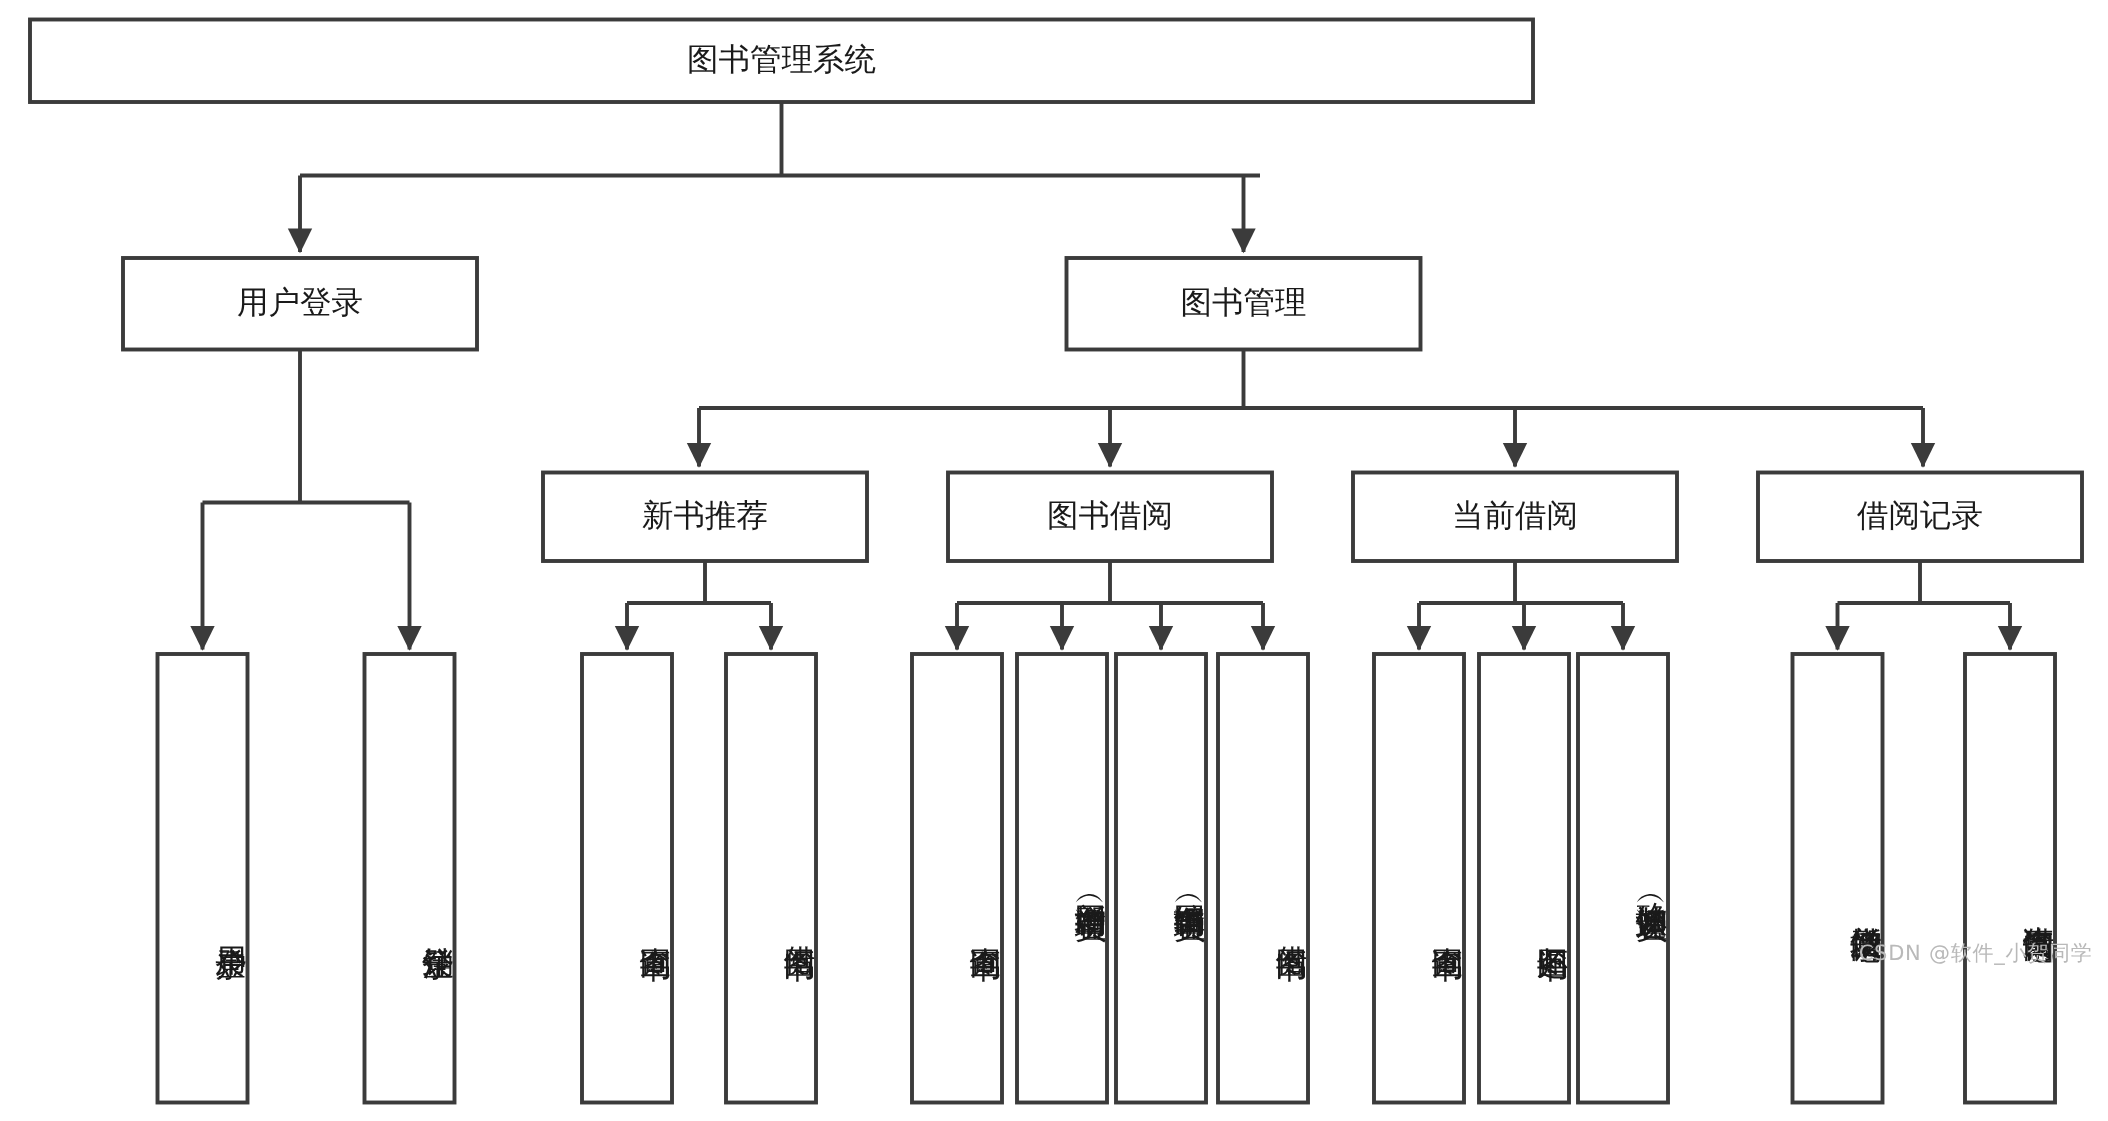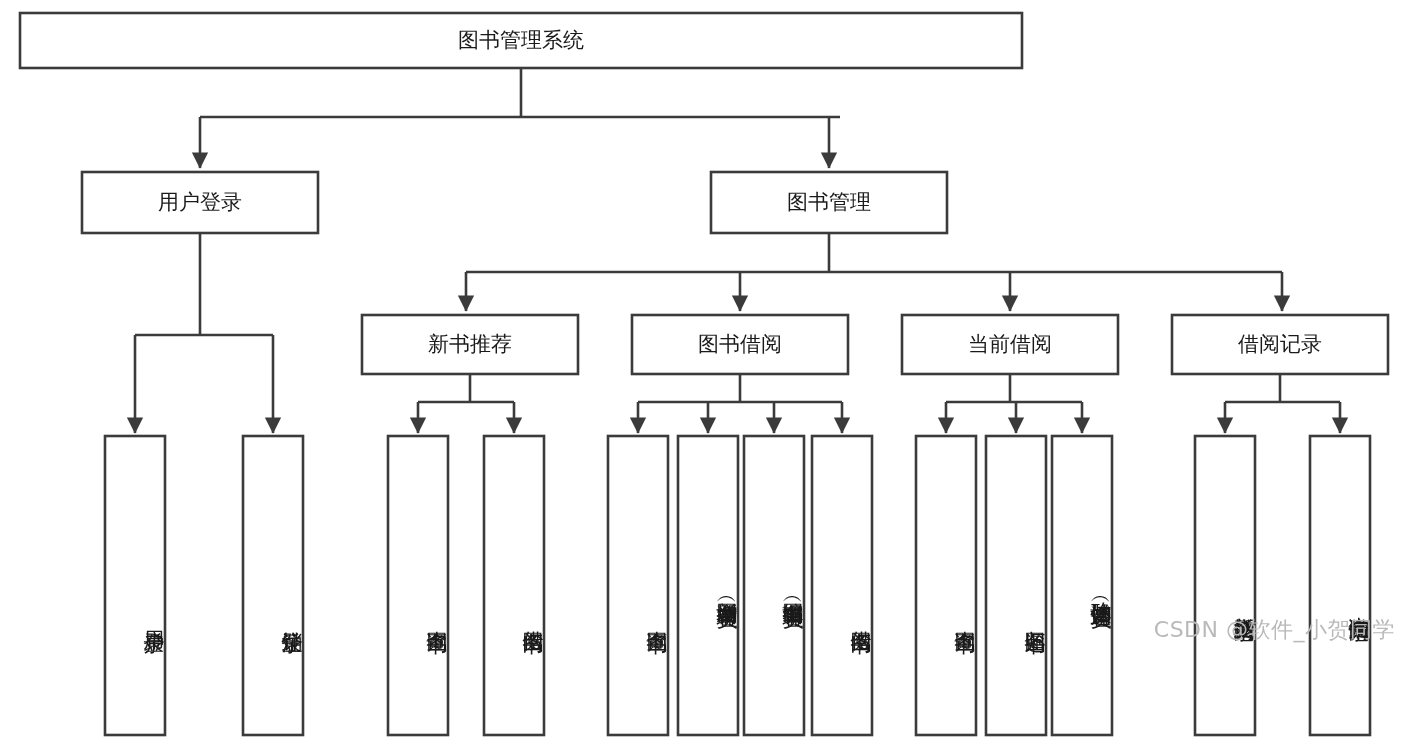--- a/index.html
+++ b/index.html
@@ -63,21 +63,21 @@
     justify-content: center;
     white-space: nowrap;
     pointer-events: none;
     text-align: start;
   }
   .watermark {
     position: absolute;
     right: 10px;
     bottom: 4px;
     font-family: "DejaVu Sans", "Liberation Sans", sans-serif;
-    font-size: 22px;
+    font-size: 14px;
     color: #b9b9b9;
     white-space: nowrap;
     letter-spacing: 0.5px;
   }
 </style>
 </head>
 <body>
 
 <div id="diagram-root">
 

